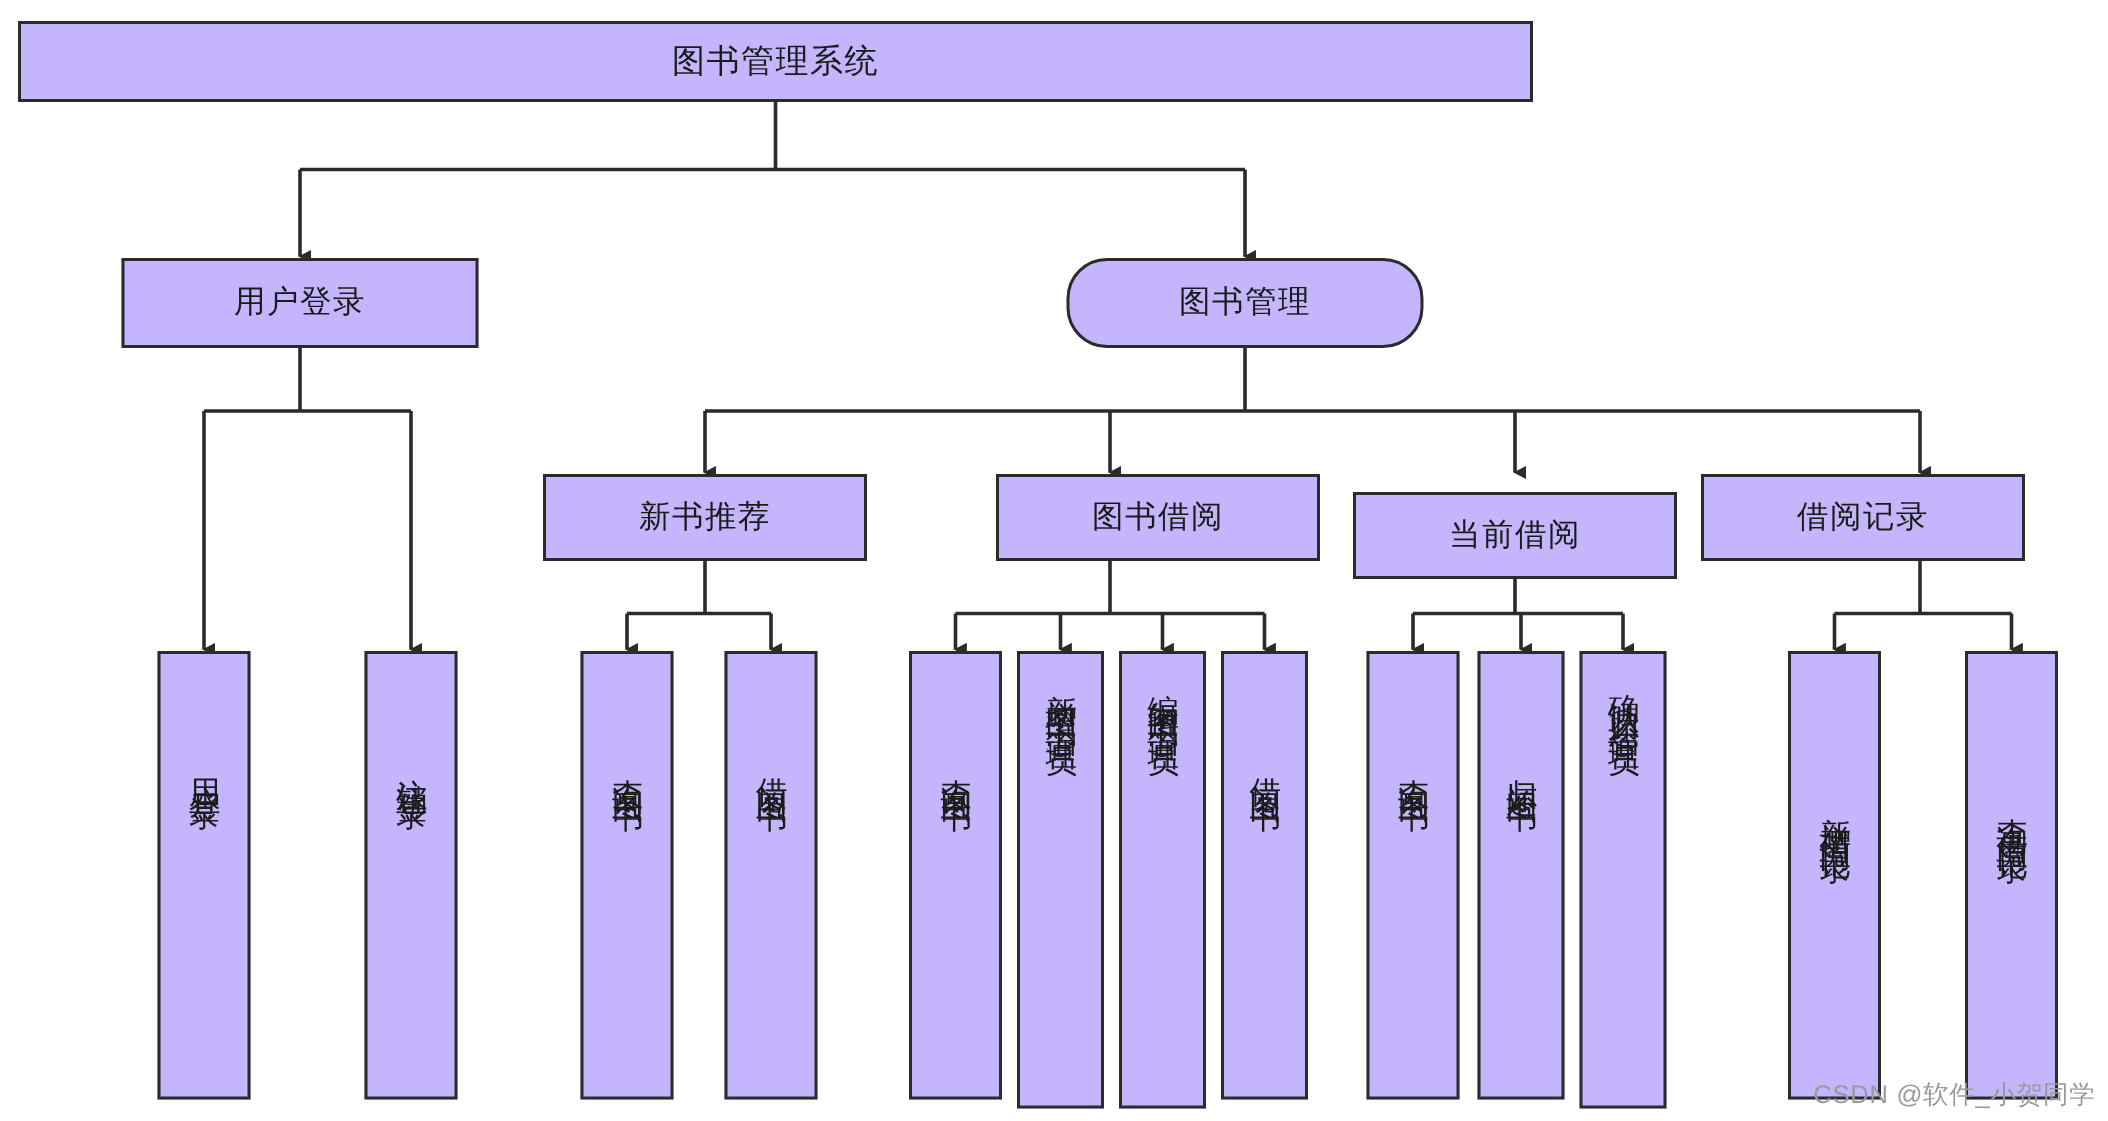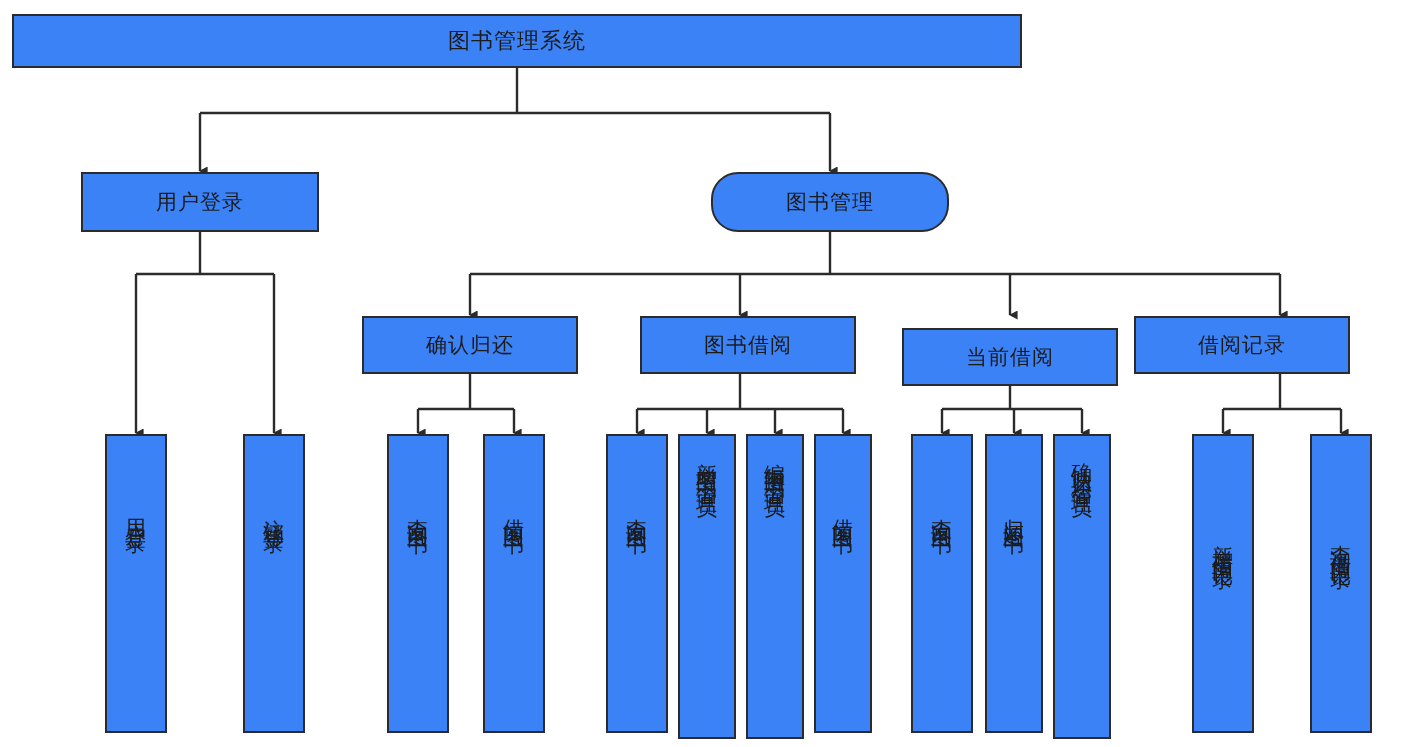--- a/index.html
+++ b/index.html
@@ -22,21 +22,21 @@
     position: absolute;
     left: 0;
     top: 0;
     width: 1405px;
     height: 747px;
     pointer-events: none;
   }
   .node {
     position: absolute;
     box-sizing: border-box;
-    background: #3b82f6;
+    background: #c4b5fd;
     border: 2px solid #2b2b2b;
     display: flex;
     align-items: center;
     justify-content: center;
     color: #1b1b1b;
   }
   .node .node-label {
     display: block;
     text-align: center;
     line-height: 1.18;
@@ -135,23 +135,23 @@
       <div class="node horiz root" style="left: 12px; top: 14px; width: 1010px; height: 54px;">
         <span class="node-label">图书管理系统</span>
       </div>
       <div class="node horiz" style="left: 81px; top: 172px; width: 238px; height: 60px;">
         <span class="node-label">用户登录</span>
       </div>
       <div class="node horiz" style="left: 711px; top: 172px; width: 238px; height: 60px; border-radius: 27px;">
         <span class="node-label">图书管理</span>
       </div>
       <div class="node horiz" style="left: 362px; top: 316px; width: 216px; height: 58px;">
-        <span class="node-label">确认归还</span>
-      </div>
-      <div class="node horiz" style="left: 640px; top: 316px; width: 216px; height: 58px;">
+        <span class="node-label">新书推荐</span>
+      </div>
+      <div class="node horiz" style="left: 664px; top: 316px; width: 216px; height: 58px;">
         <span class="node-label">图书借阅</span>
       </div>
       <div class="node horiz" style="left: 902px; top: 316px; width: 216px; height: 58px; margin-top: 12px;">
         <span class="node-label">当前借阅</span>
       </div>
       <div class="node horiz" style="left: 1134px; top: 316px; width: 216px; height: 58px;">
         <span class="node-label">借阅记录</span>
       </div>
       <div class="node vert mid" style="left: 105px; top: 434px; width: 62px; height: 299px;">
         <span class="node-label">用户登录</span>
@@ -187,13 +187,14 @@
         <span class="node-label">确认归还（管理员）</span>
       </div>
       <div class="node vert low" style="left: 1192px; top: 434px; width: 62px; height: 299px;">
         <span class="node-label">新增借阅记录</span>
       </div>
       <div class="node vert low" style="left: 1310px; top: 434px; width: 62px; height: 299px;">
         <span class="node-label">查询借阅记录</span>
       </div>
     </div>
 
+  <div id="watermark">CSDN @软件_小贺同学</div>
 </div>
 
 </body></html>

